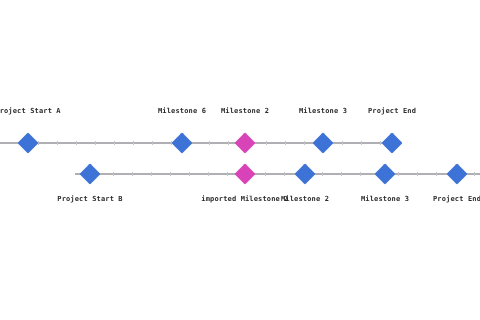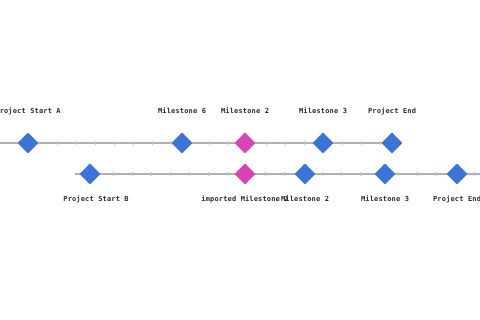--- a/index.html
+++ b/index.html
@@ -102,21 +102,21 @@
       <div class="tick" style="left: 322px; top: 172px; background: rgb(196, 196, 200);"></div>
       <div class="tick" style="left: 341px; top: 172px; background: rgb(196, 196, 200);"></div>
       <div class="tick" style="left: 360px; top: 172px; background: rgb(196, 196, 200);"></div>
       <div class="tick" style="left: 379px; top: 172px; background: rgb(196, 196, 200);"></div>
       <div class="tick" style="left: 398px; top: 172px; background: rgb(196, 196, 200);"></div>
       <div class="tick" style="left: 417px; top: 172px; background: rgb(196, 196, 200);"></div>
       <div class="tick" style="left: 436px; top: 172px; background: rgb(196, 196, 200);"></div>
       <div class="tick" style="left: 455px; top: 172px; background: rgb(196, 196, 200);"></div>
       <div class="tick" style="left: 474px; top: 172px; background: rgb(196, 196, 200);"></div>
       <div class="marker blue" title="Project Start B" style="left: 90px; top: 174px; background: rgb(61, 114, 214);"></div>
-      <div class="label" style="left: 96px; top: 195px;">Project Start B</div>
+      <div class="label" style="left: 90px; top: 195px;">Project Start B</div>
       <div class="marker pink" title="imported Milestone 2" style="left: 245px; top: 174px; background: rgb(217, 67, 184);"></div>
       <div class="label" style="left: 245px; top: 195px;">imported Milestone 2</div>
       <div class="marker blue" title="Milestone 2" style="left: 305px; top: 174px; background: rgb(61, 114, 214);"></div>
       <div class="label" style="left: 305px; top: 195px;">Milestone 2</div>
       <div class="marker blue" title="Milestone 3" style="left: 385px; top: 174px; background: rgb(61, 114, 214);"></div>
       <div class="label" style="left: 385px; top: 195px;">Milestone 3</div>
       <div class="marker blue" title="Project End" style="left: 457px; top: 174px; background: rgb(61, 114, 214);"></div>
       <div class="label" style="left: 457px; top: 195px;">Project End</div>
     </div>
 </div>

